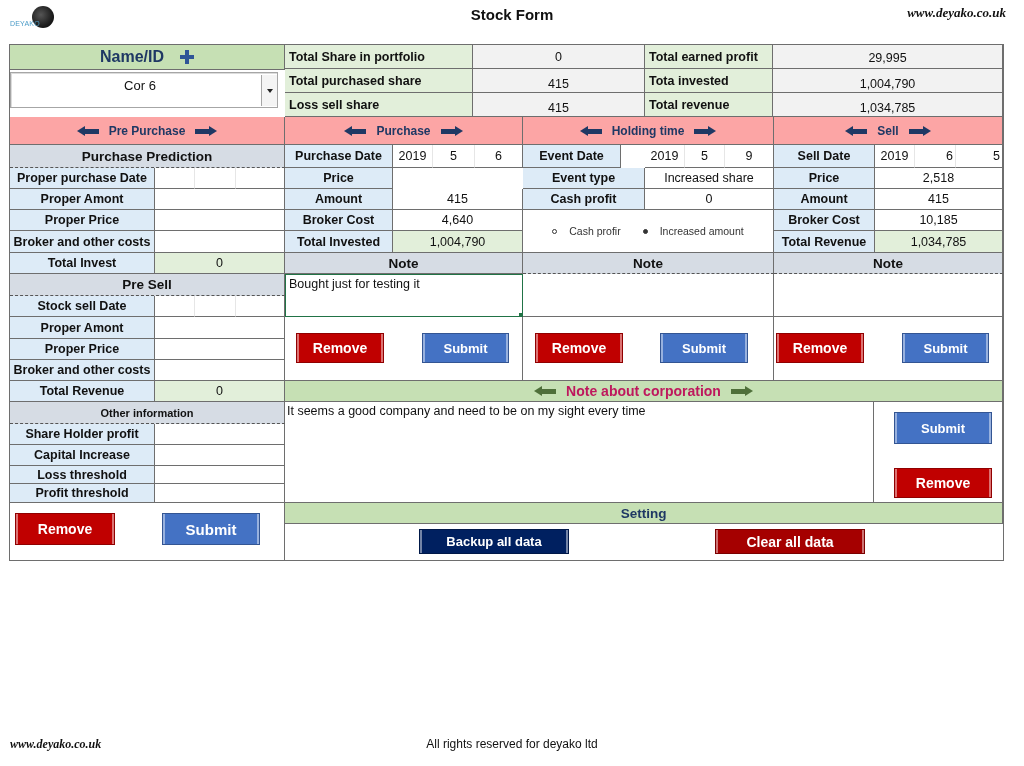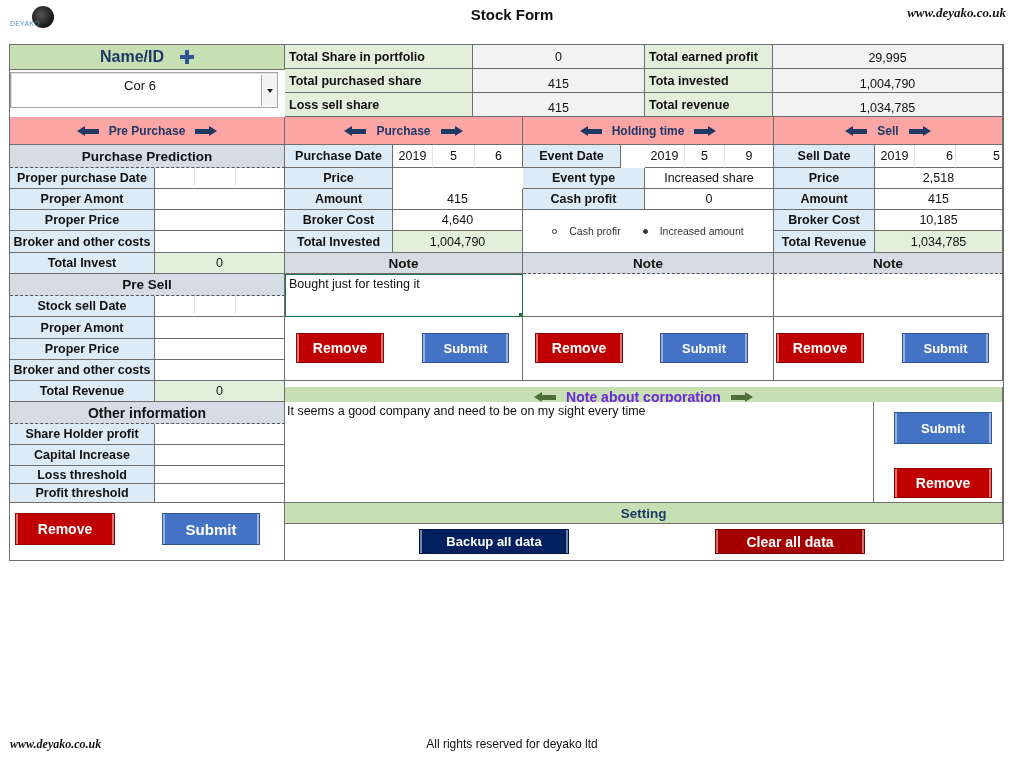--- a/index.html
+++ b/index.html
@@ -161,21 +161,21 @@
 <div class="cell wht" style="left:236px;top:296px;width:49px;height:21px;"></div>
 <div class="cell lbl" style="left:10px;top:317px;width:145px;height:22px;">Proper Amont</div>
 <div class="cell wht" style="left:155px;top:317px;width:130px;height:22px;"></div>
 <div class="cell lbl" style="left:10px;top:339px;width:145px;height:21px;">Proper Price</div>
 <div class="cell wht" style="left:155px;top:339px;width:130px;height:21px;"></div>
 <div class="cell lbl" style="left:10px;top:360px;width:145px;height:21px;">Broker and other costs</div>
 <div class="cell wht" style="left:155px;top:360px;width:130px;height:21px;"></div>
 <div class="cell lbl" style="left:10px;top:381px;width:145px;height:21px;">Total Revenue</div>
 <div class="cell grn" style="left:155px;top:381px;width:130px;height:21px;">0</div>
 
-<div class="cell gry b dash" style="left:10px;top:402px;width:275px;height:22px;font-size:14px;">Other information</div>
+<div class="cell gry b dash" style="left:10px;top:402px;width:275px;height:22px;font-size:11px;">Other information</div>
 <div class="cell lbl" style="left:10px;top:424px;width:145px;height:21px;">Share Holder profit</div>
 <div class="cell wht" style="left:155px;top:424px;width:130px;height:21px;"></div>
 <div class="cell lbl" style="left:10px;top:445px;width:145px;height:21px;">Capital Increase</div>
 <div class="cell wht" style="left:155px;top:445px;width:130px;height:21px;"></div>
 <div class="cell lbl" style="left:10px;top:466px;width:145px;height:18px;">Loss threshold</div>
 <div class="cell wht" style="left:155px;top:466px;width:130px;height:18px;"></div>
 <div class="cell lbl" style="left:10px;top:484px;width:145px;height:19px;">Profit threshold</div>
 <div class="cell wht" style="left:155px;top:484px;width:130px;height:19px;"></div>
 
 <div class="btn red" style="left:15px;top:513px;width:100px;height:32px;">Remove</div>
@@ -234,21 +234,21 @@
 <div class="cell lbl" style="left:774px;top:210px;width:101px;height:21px;">Broker Cost</div>
 <div class="cell wht" style="left:875px;top:210px;width:128px;height:21px;">10,185</div>
 <div class="cell lbl" style="left:774px;top:231px;width:101px;height:22px;">Total Revenue</div>
 <div class="cell grn" style="left:875px;top:231px;width:128px;height:22px;">1,034,785</div>
 <div class="cell gry b dash" style="left:774px;top:253px;width:229px;height:21px;font-size:13.5px;">Note</div>
 <div class="cell wht" style="left:774px;top:274px;width:229px;height:43px;"></div>
 <div class="cell wht" style="left:774px;top:317px;width:229px;height:64px;"></div>
 <div class="btn red" style="left:776px;top:333px;width:88px;height:30px;">Remove</div>
 <div class="btn blue" style="left:902px;top:333px;width:87px;height:30px;">Submit</div>
 
-<div class="cell grnH b" style="left:285px;top:381px;width:718px;height:21px;color:#6d28d9;font-size:14px;margin-top:6px;">
+<div class="cell grnH b" style="left:285px;top:381px;width:718px;height:21px;color:#be185d;font-size:14px;">
   <span class="arrow g l">
       <span class="head"></span>
       <span class="shaft"></span>
     </span>
   <span>Note about corporation</span>
   <span class="arrow g r">
       <span class="shaft"></span>
       <span class="head"></span>
     </span>
 </div>

